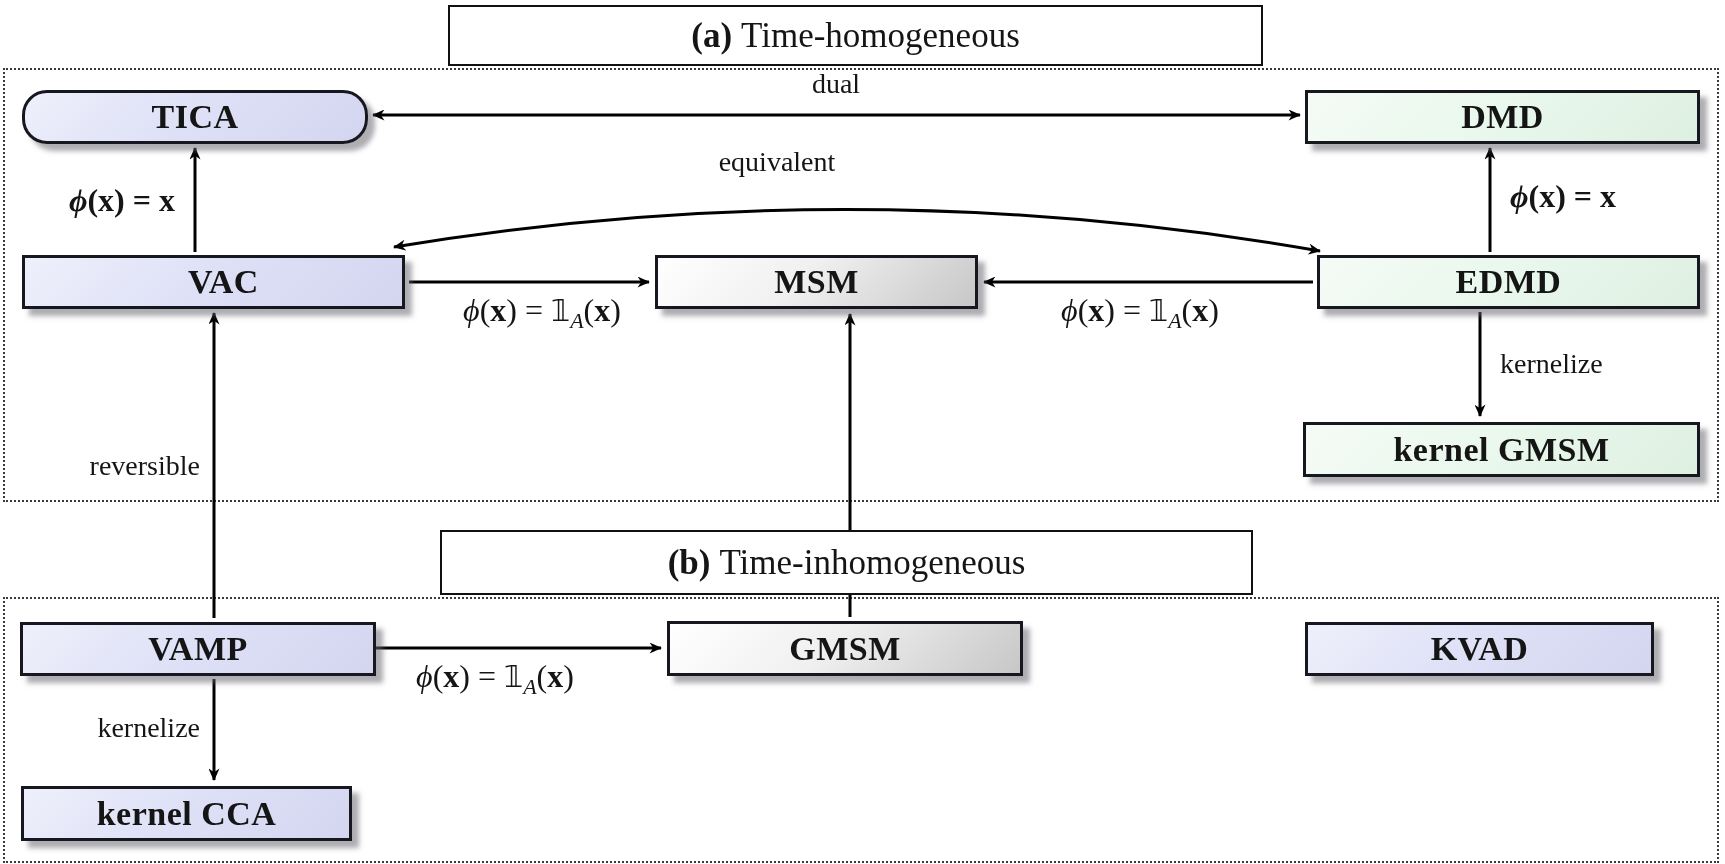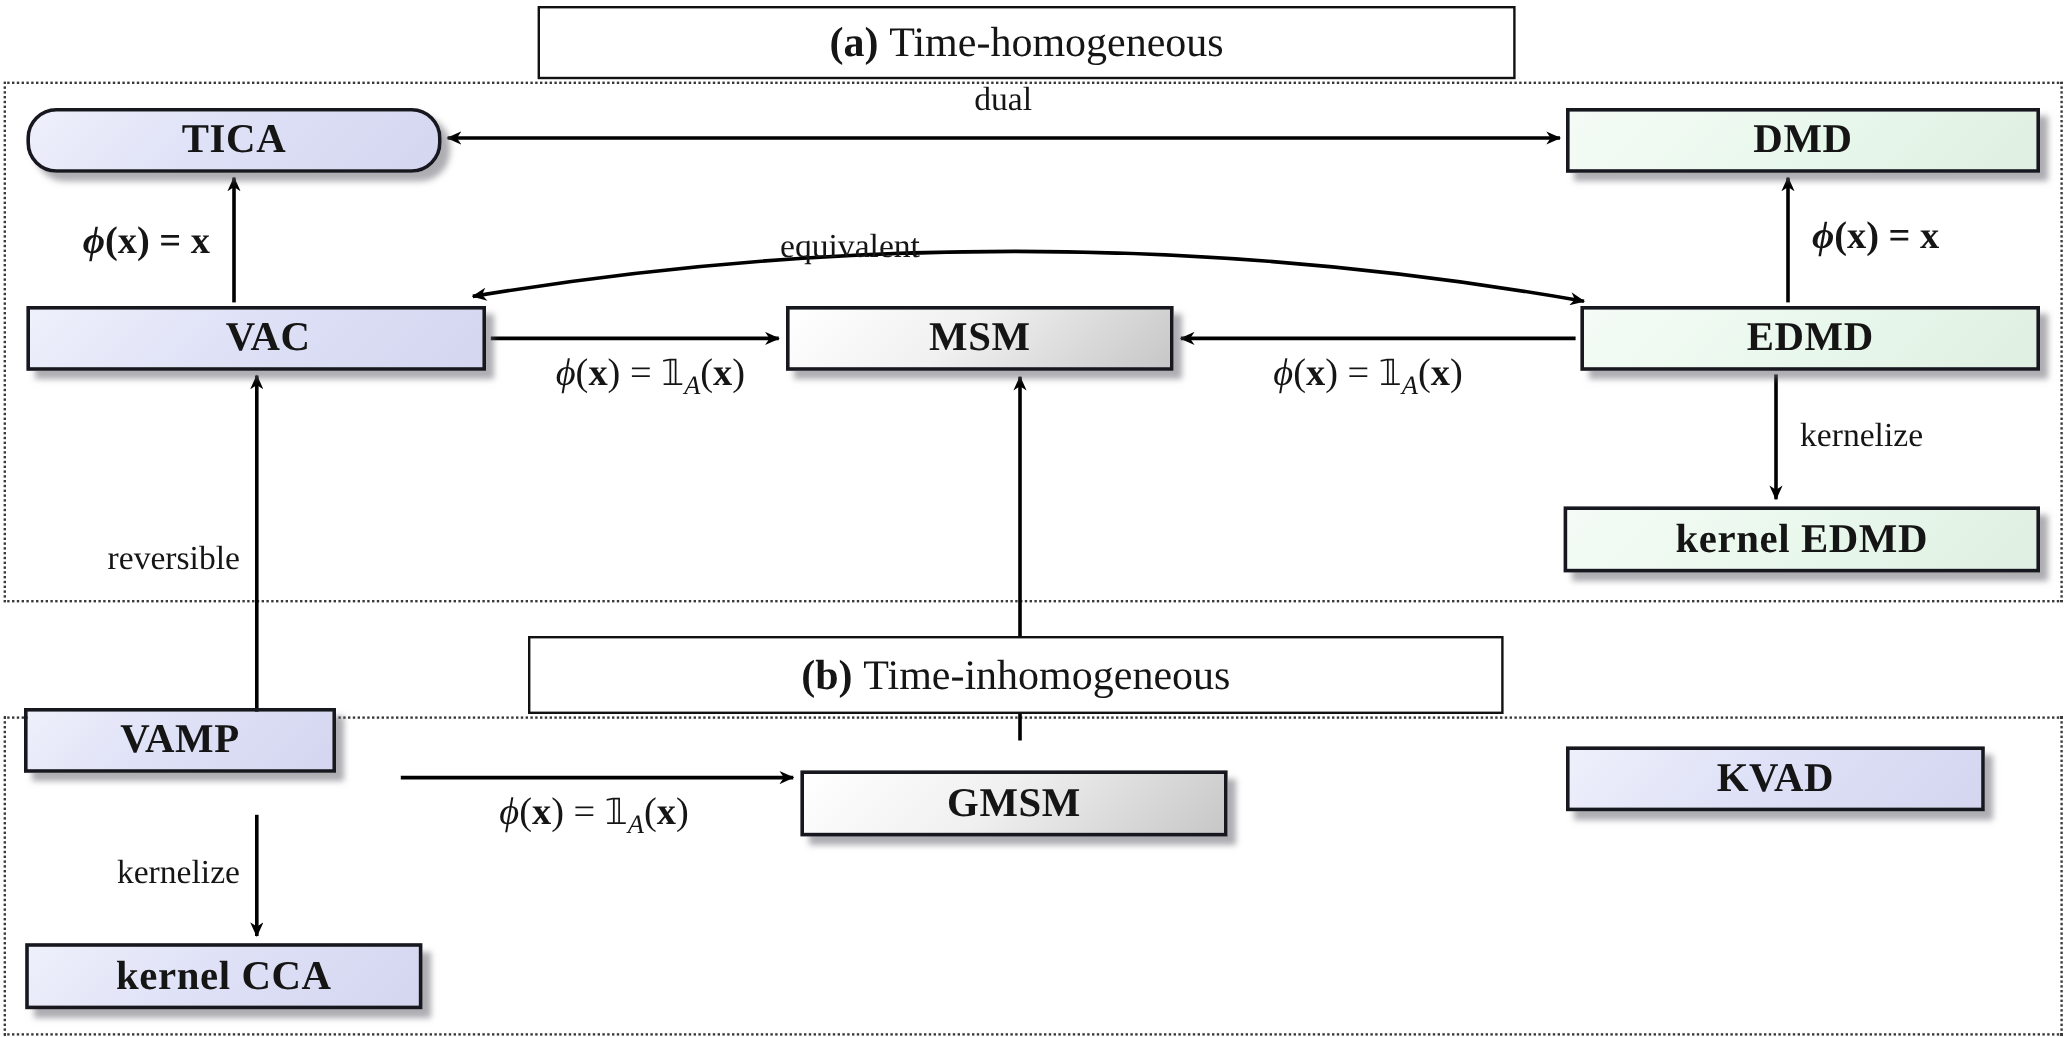--- a/index.html
+++ b/index.html
@@ -23,22 +23,22 @@
   .lav{background:linear-gradient(135deg,#eef0fb 0%,#dfe1f7 45%,#d4d6f0 100%);}
   .grn{background:linear-gradient(135deg,#f5fbf6 0%,#eaf8ed 45%,#def0e2 100%);}
   .gry{background:linear-gradient(135deg,#ffffff 0%,#f0f0f0 45%,#c7c7c7 100%);}
 
   #n-tica{left:22px;top:90px;width:346px;height:54px;border-radius:25px;}
   #n-dmd{left:1305px;top:90px;width:395px;height:54px;}
   #n-vac{left:22px;top:255px;width:383px;height:54px;padding-left:20px;}
   #n-msm{left:655px;top:255px;width:323px;height:54px;}
   #n-edmd{left:1317px;top:255px;width:383px;height:54px;}
   #n-kedmd{left:1303px;top:422px;width:397px;height:55px;}
-  #n-vamp{left:20px;top:590px;width:260px;height:54px;}
-  #n-gmsm{left:667px;top:621px;width:356px;height:55px;margin-top:21px;}
+  #n-vamp{left:20px;top:622px;width:356px;height:54px;}
+  #n-gmsm{left:667px;top:621px;width:356px;height:55px;}
   #n-kvad{left:1305px;top:622px;width:349px;height:54px;}
   #n-kcca{left:21px;top:786px;width:331px;height:55px;}
 
   .ptitle{
     position:absolute;z-index:4;box-sizing:border-box;background:#ffffff;
     border:2.5px solid #111;display:flex;align-items:center;justify-content:center;
     font-size:35px;
   }
   #title-a{left:448px;top:5px;width:815px;height:61px;}
   #title-b{left:440px;top:530px;width:813px;height:65px;}
@@ -48,21 +48,21 @@
     position:absolute;z-index:3;font-size:28px;white-space:nowrap;
   }
   .mlabel{position:absolute;z-index:3;font-size:32px;white-space:nowrap;}
   .mi{font-style:italic;}
   .mb{font-weight:bold;}
   .mbi{font-weight:bold;font-style:italic;}
   .ds{font-family:"DejaVu Sans",sans-serif;font-size:30px;}
   .mlabel sub{font-style:italic;font-size:22px;line-height:0;}
 
   #lab-dual{left:700px;top:68px;width:272px;text-align:center;}
-  #lab-equivalent{left:650px;top:146px;width:286px;text-align:left;margin-top:44px;}
+  #lab-equivalent{left:634px;top:146px;width:286px;text-align:center;}
   #lab-reversible{left:30px;top:450px;width:170px;text-align:right;}
   #lab-kernelize-right{left:1500px;top:348px;text-align:left;}
   #lab-kernelize-left{left:50px;top:712px;width:150px;text-align:right;}
 
   #lab-phi-id-left{left:30px;top:182px;width:145px;text-align:right;}
   #lab-phi-id-right{left:1510px;top:178px;text-align:left;}
   #lab-ind-left{left:422px;top:292px;width:240px;text-align:center;}
   #lab-ind-right{left:1020px;top:292px;width:240px;text-align:center;}
   #lab-ind-bottom{left:345px;top:658px;width:300px;text-align:center;}
 </style>
@@ -100,21 +100,21 @@
   <div class="ptitle" id="title-b">
     <b>(b)</b>
       <span>Time-inhomogeneous</span>
   </div>
 
   <div class="node lav" id="n-tica">TICA</div>
   <div class="node grn" id="n-dmd">DMD</div>
   <div class="node lav" id="n-vac">VAC</div>
   <div class="node gry" id="n-msm">MSM</div>
   <div class="node grn" id="n-edmd">EDMD</div>
-  <div class="node grn" id="n-kedmd">kernel EDMD</div>
+  <div class="node grn" id="n-kedmd">kernel GMSM</div>
   <div class="node lav" id="n-vamp">VAMP</div>
   <div class="node gry" id="n-gmsm">GMSM</div>
   <div class="node lav" id="n-kvad">KVAD</div>
   <div class="node lav" id="n-kcca">kernel CCA</div>
 
   <div class="elabel" id="lab-dual">dual</div>
   <div class="elabel" id="lab-equivalent">equivalent</div>
   <div class="elabel" id="lab-reversible">reversible</div>
   <div class="elabel" id="lab-kernelize-right">kernelize</div>
   <div class="elabel" id="lab-kernelize-left">kernelize</div>

